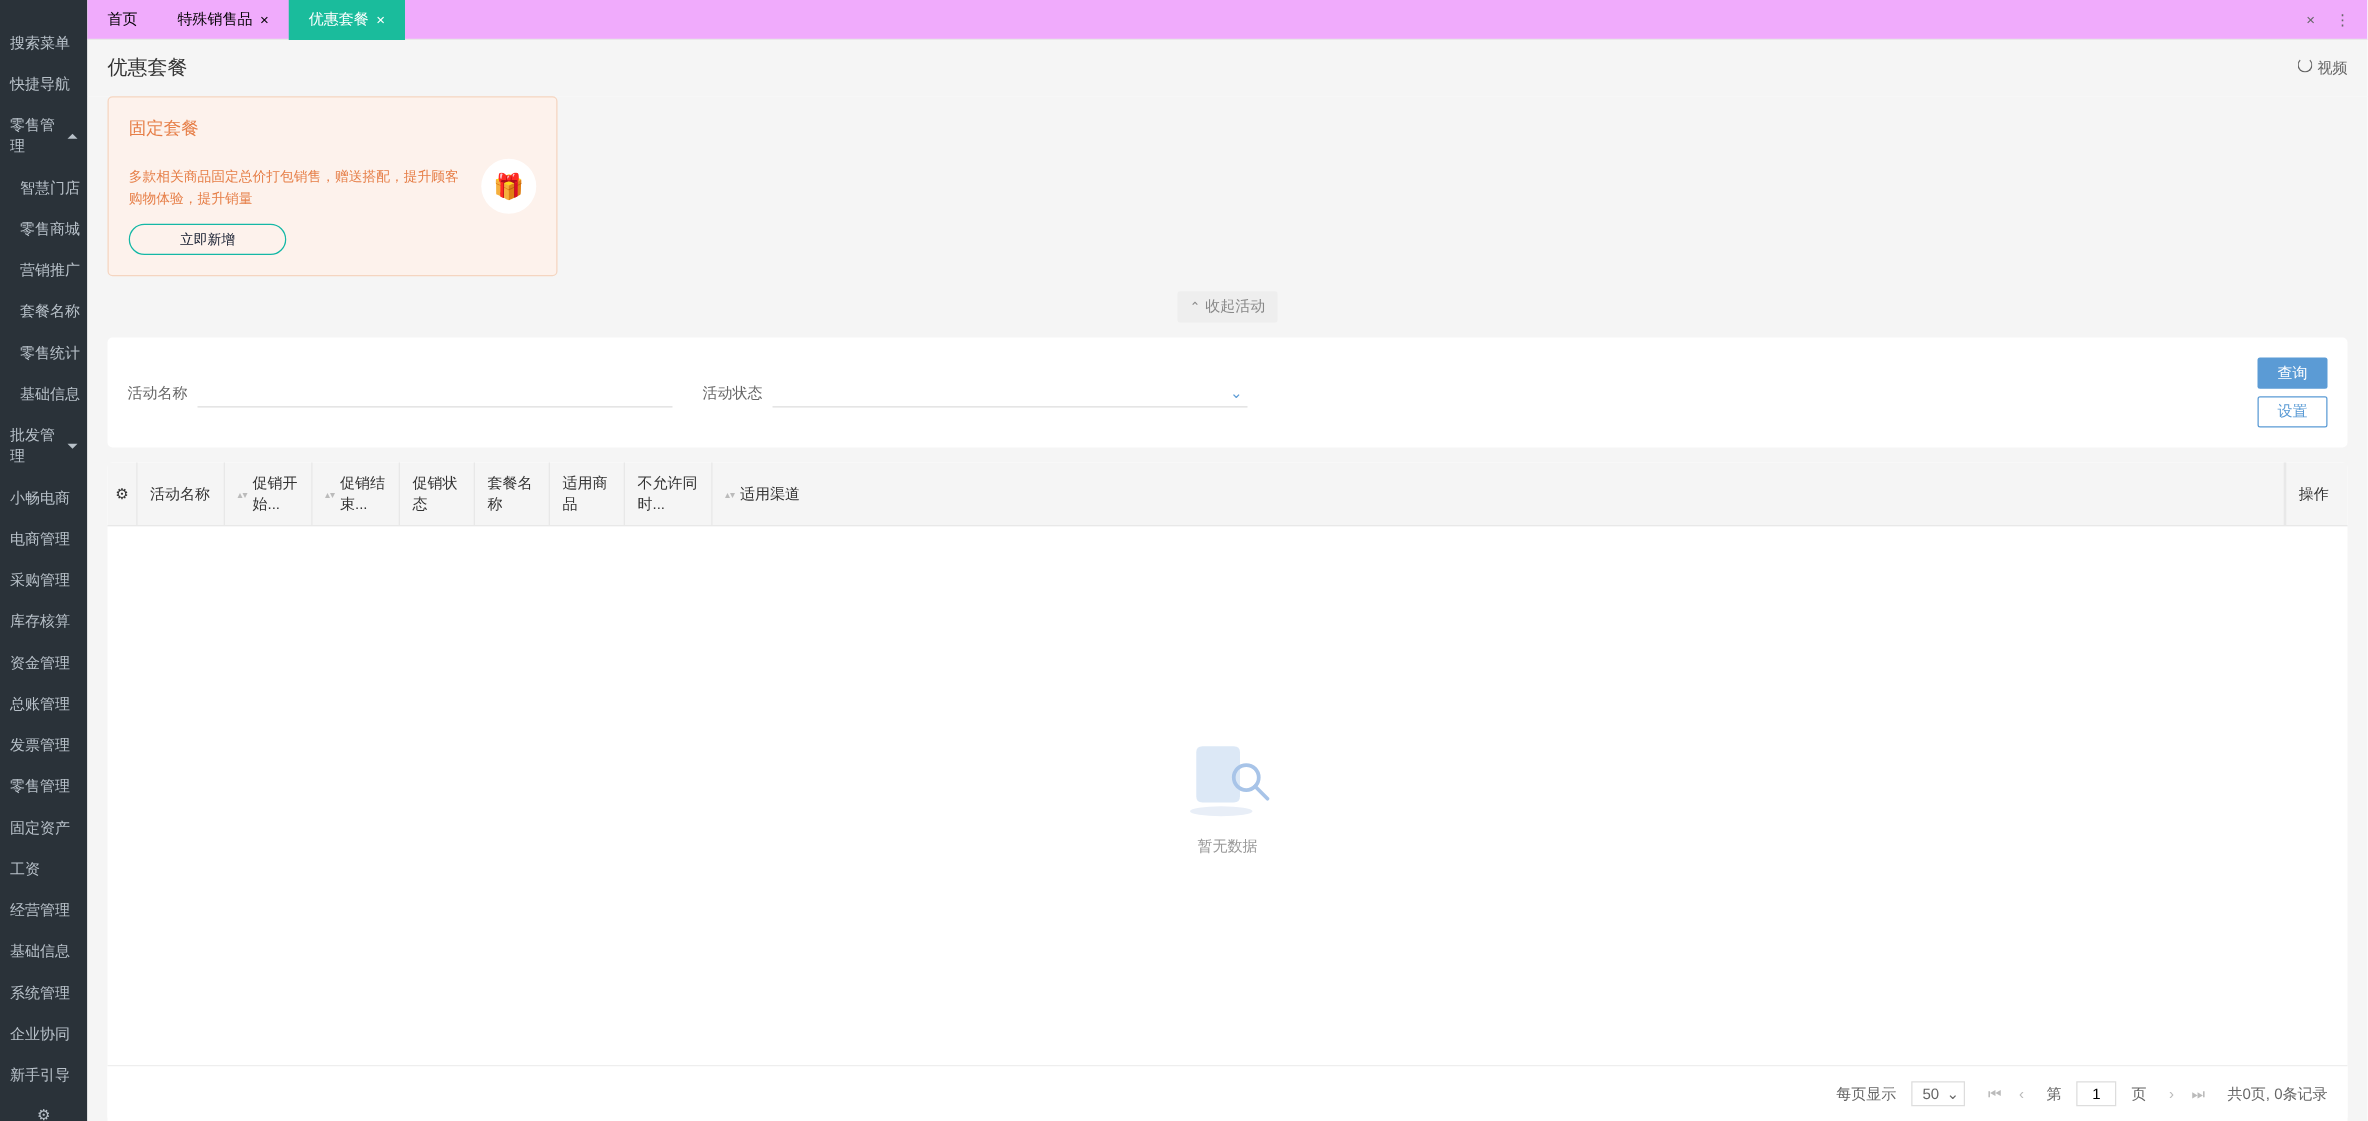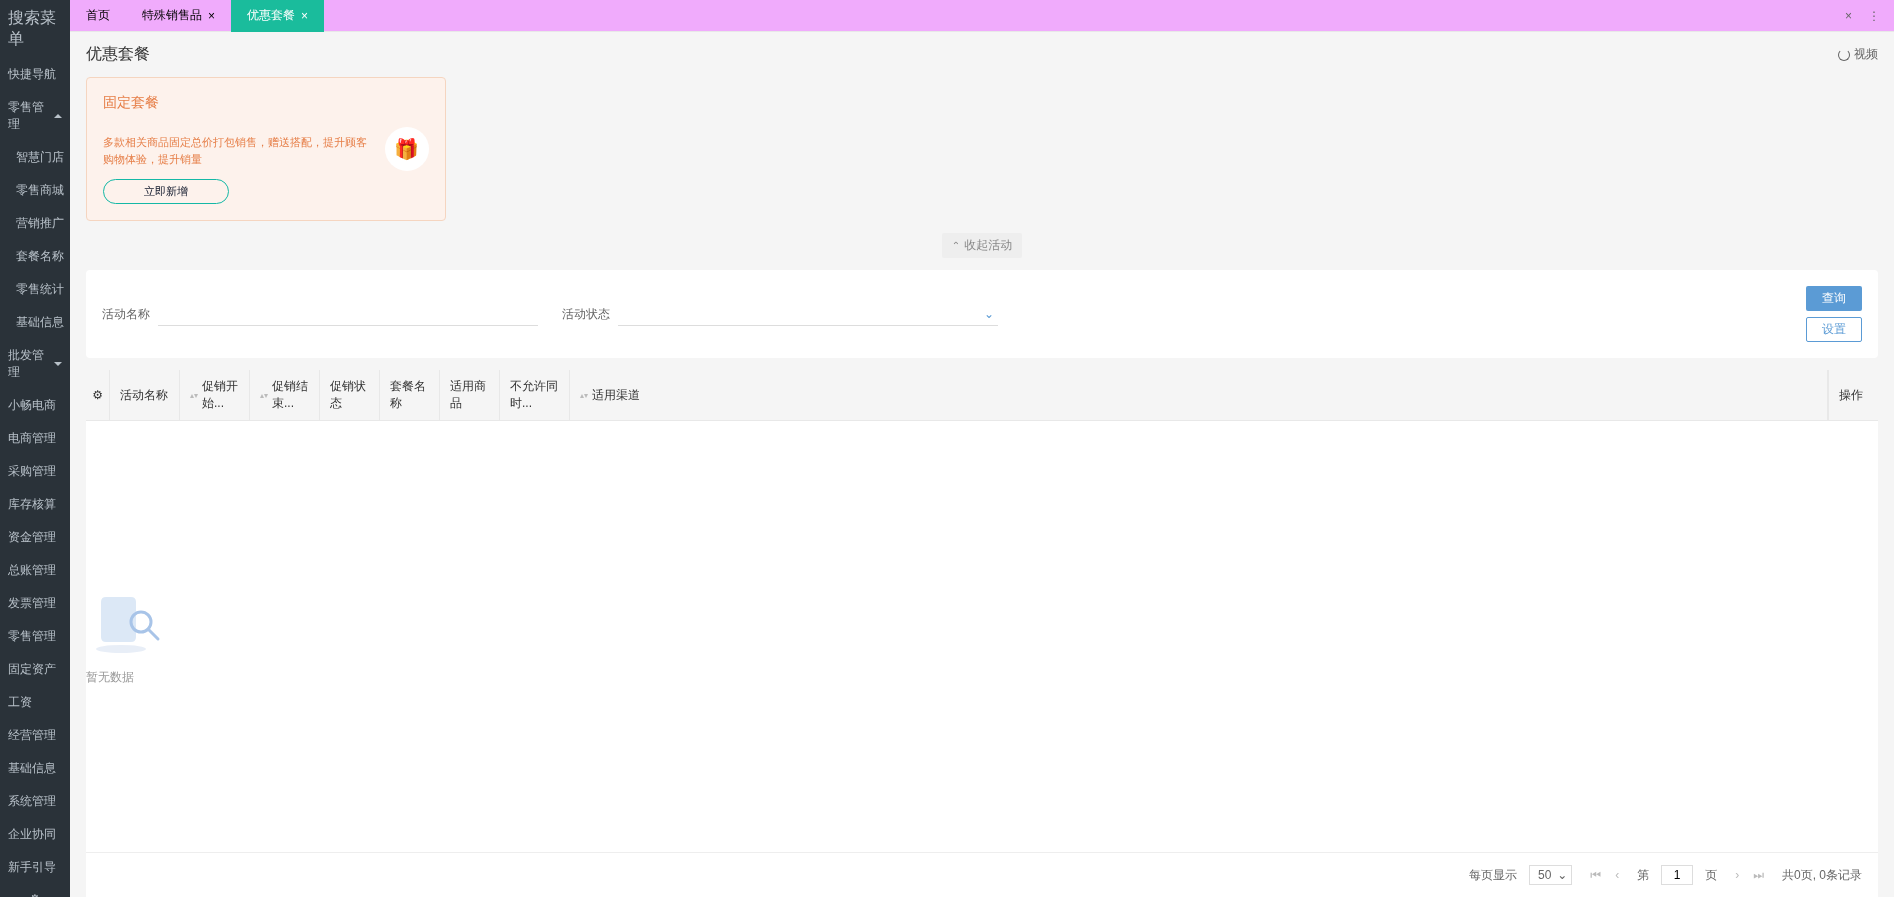--- a/index.html
+++ b/index.html
@@ -1,38 +1,38 @@
 <!DOCTYPE html>
 <html><head>
 <meta charset="utf-8">
 <style>
 * { margin: 0; padding: 0; box-sizing: border-box; font-family: "Microsoft YaHei", Arial, sans-serif; }
 body { display: flex; height: 897px; width: 1894px; background: #f5f5f5; overflow: hidden; font-size: 12px; }
 
 .sidebar { width: 70px; background: #2a3239; color: #b8c1c9; display: flex; flex-direction: column; height: 100%; }
-.sidebar-search { padding: 8px 4px; font-size: 16px; text-align: left; padding-left: 8px; }
+.sidebar-search { padding: 8px 4px; font-size: 12px; text-align: left; padding-left: 8px; margin-top: 18px; }
 .sidebar-item { padding: 8px 4px 8px 8px; font-size: 12px; cursor: pointer; display: flex; align-items: center; justify-content: flex-start; }
 .sidebar-item.has-arrow::after { content: ''; margin-left: auto; margin-right: 4px; border-left: 4px solid transparent; border-right: 4px solid transparent; }
 .sidebar-item.expanded::after { border-bottom: 4px solid #b8c1c9; }
 .sidebar-item.collapsed::after { border-top: 4px solid #b8c1c9; }
 .sidebar-sub { padding-left: 16px; font-size: 12px; }
 .sidebar-footer { margin-top: auto; padding: 8px; text-align: center; }
 
 .main { flex: 1; display: flex; flex-direction: column; background: #fff; }
 
 .tabs-bar { background: #f0abfc; display: flex; align-items: center; border-bottom: 1px solid #e8e8e8; height: 32px; }
 .tab { padding: 8px 16px; font-size: 12px; cursor: pointer; display: flex; align-items: center; gap: 6px; }
 .tab.active { background: #1abc9c; color: #fff; }
 .tab-close { font-size: 12px; cursor: pointer; }
 .tabs-right { margin-left: auto; display: flex; gap: 4px; padding-right: 8px; }
 .tabs-right-icon { padding: 4px 6px; cursor: pointer; color: #666; }
 
 .page-header { display: flex; align-items: center; padding: 12px 16px; background: #f5f5f5; }
 .page-title { font-size: 16px; color: #333; }
-.page-header-right { margin-left: auto; display: flex; align-items: center; gap: 4px; font-size: 12px; color: #666; }
+.page-header-right { margin-left: auto; display: flex; align-items: flex-start; gap: 4px; font-size: 12px; color: #666; }
 .refresh-icon { width: 12px; height: 12px; border: 1.5px solid #666; border-radius: 50%; border-top-color: transparent; }
 
 .content { padding: 0 16px; flex: 1; display: flex; flex-direction: column; background: #f5f5f5; }
 
 .promo-card { background: #fdf2ec; border: 1px solid #f5d5c0; border-radius: 4px; padding: 16px; width: 360px; display: flex; gap: 16px; margin-bottom: 12px; }
 .promo-card-left { flex: 1; }
 .promo-card-title { color: #e67e47; font-size: 14px; margin-bottom: 22px; }
 .promo-card-desc { color: #e67e47; font-size: 11px; line-height: 1.5; margin-bottom: 12px; }
 .promo-card-btn { border: 1px solid #14b8a6; color: #0f172a; background: transparent; border-radius: 16px; padding: 4px 40px; font-size: 11px; cursor: pointer; }
 .promo-card-icon-wrap { width: 44px; height: 44px; background: #fff; border-radius: 50%; display: flex; align-items: center; justify-content: center; align-self: center; }
@@ -51,21 +51,21 @@
 .btn-primary { background: #5b9bd5; color: #fff; border: none; padding: 4px 16px; font-size: 12px; border-radius: 2px; cursor: pointer; }
 .btn-secondary { background: #fff; color: #5b9bd5; border: 1px solid #5b9bd5; padding: 3px 8px; font-size: 12px; border-radius: 2px; cursor: pointer; }
 
 .table-wrap { background: #fff; flex: 1; display: flex; flex-direction: column; border-radius: 4px; margin-top: 12px; }
 .table-header { display: flex; background: #f5f5f5; border-bottom: 1px solid #e8e8e8; }
 .th { padding: 8px 10px; font-size: 12px; color: #333; border-right: 1px solid #e8e8e8; display: flex; align-items: center; gap: 4px; }
 .th-sort { color: #bbb; font-size: 8px; display: flex; flex-direction: column; line-height: 5px; }
 .th-action { margin-left: auto; border-left: 1px solid #e8e8e8; border-right: none; }
 .th-gear { width: 24px; justify-content: center; }
 
-.empty-state { flex: 1; display: flex; flex-direction: column; justify-content: center; gap: 12px; color: #999; font-size: 12px; }
+.empty-state { flex: 1; display: flex; flex-direction: column; align-items: center; justify-content: center; gap: 12px; color: #999; font-size: 12px; }
 .empty-icon { width: 80px; height: 70px; position: relative; }
 .empty-icon svg { width: 100%; height: 100%; }
 
 .pagination { display: flex; align-items: center; justify-content: flex-end; padding: 12px 16px; gap: 12px; font-size: 12px; color: #666; background: #fff; border-top: 1px solid #eee; }
 .page-select { border: 1px solid #ddd; padding: 2px 20px 2px 8px; font-size: 12px; position: relative; cursor: pointer; }
 .page-select::after { content: '⌄'; position: absolute; right: 4px; }
 .page-nav { display: flex; gap: 2px; }
 .page-nav-btn { padding: 2px 6px; color: #bbb; cursor: pointer; }
 .page-input { width: 32px; border: 1px solid #ddd; text-align: center; padding: 2px; font-size: 12px; }
 </style>

